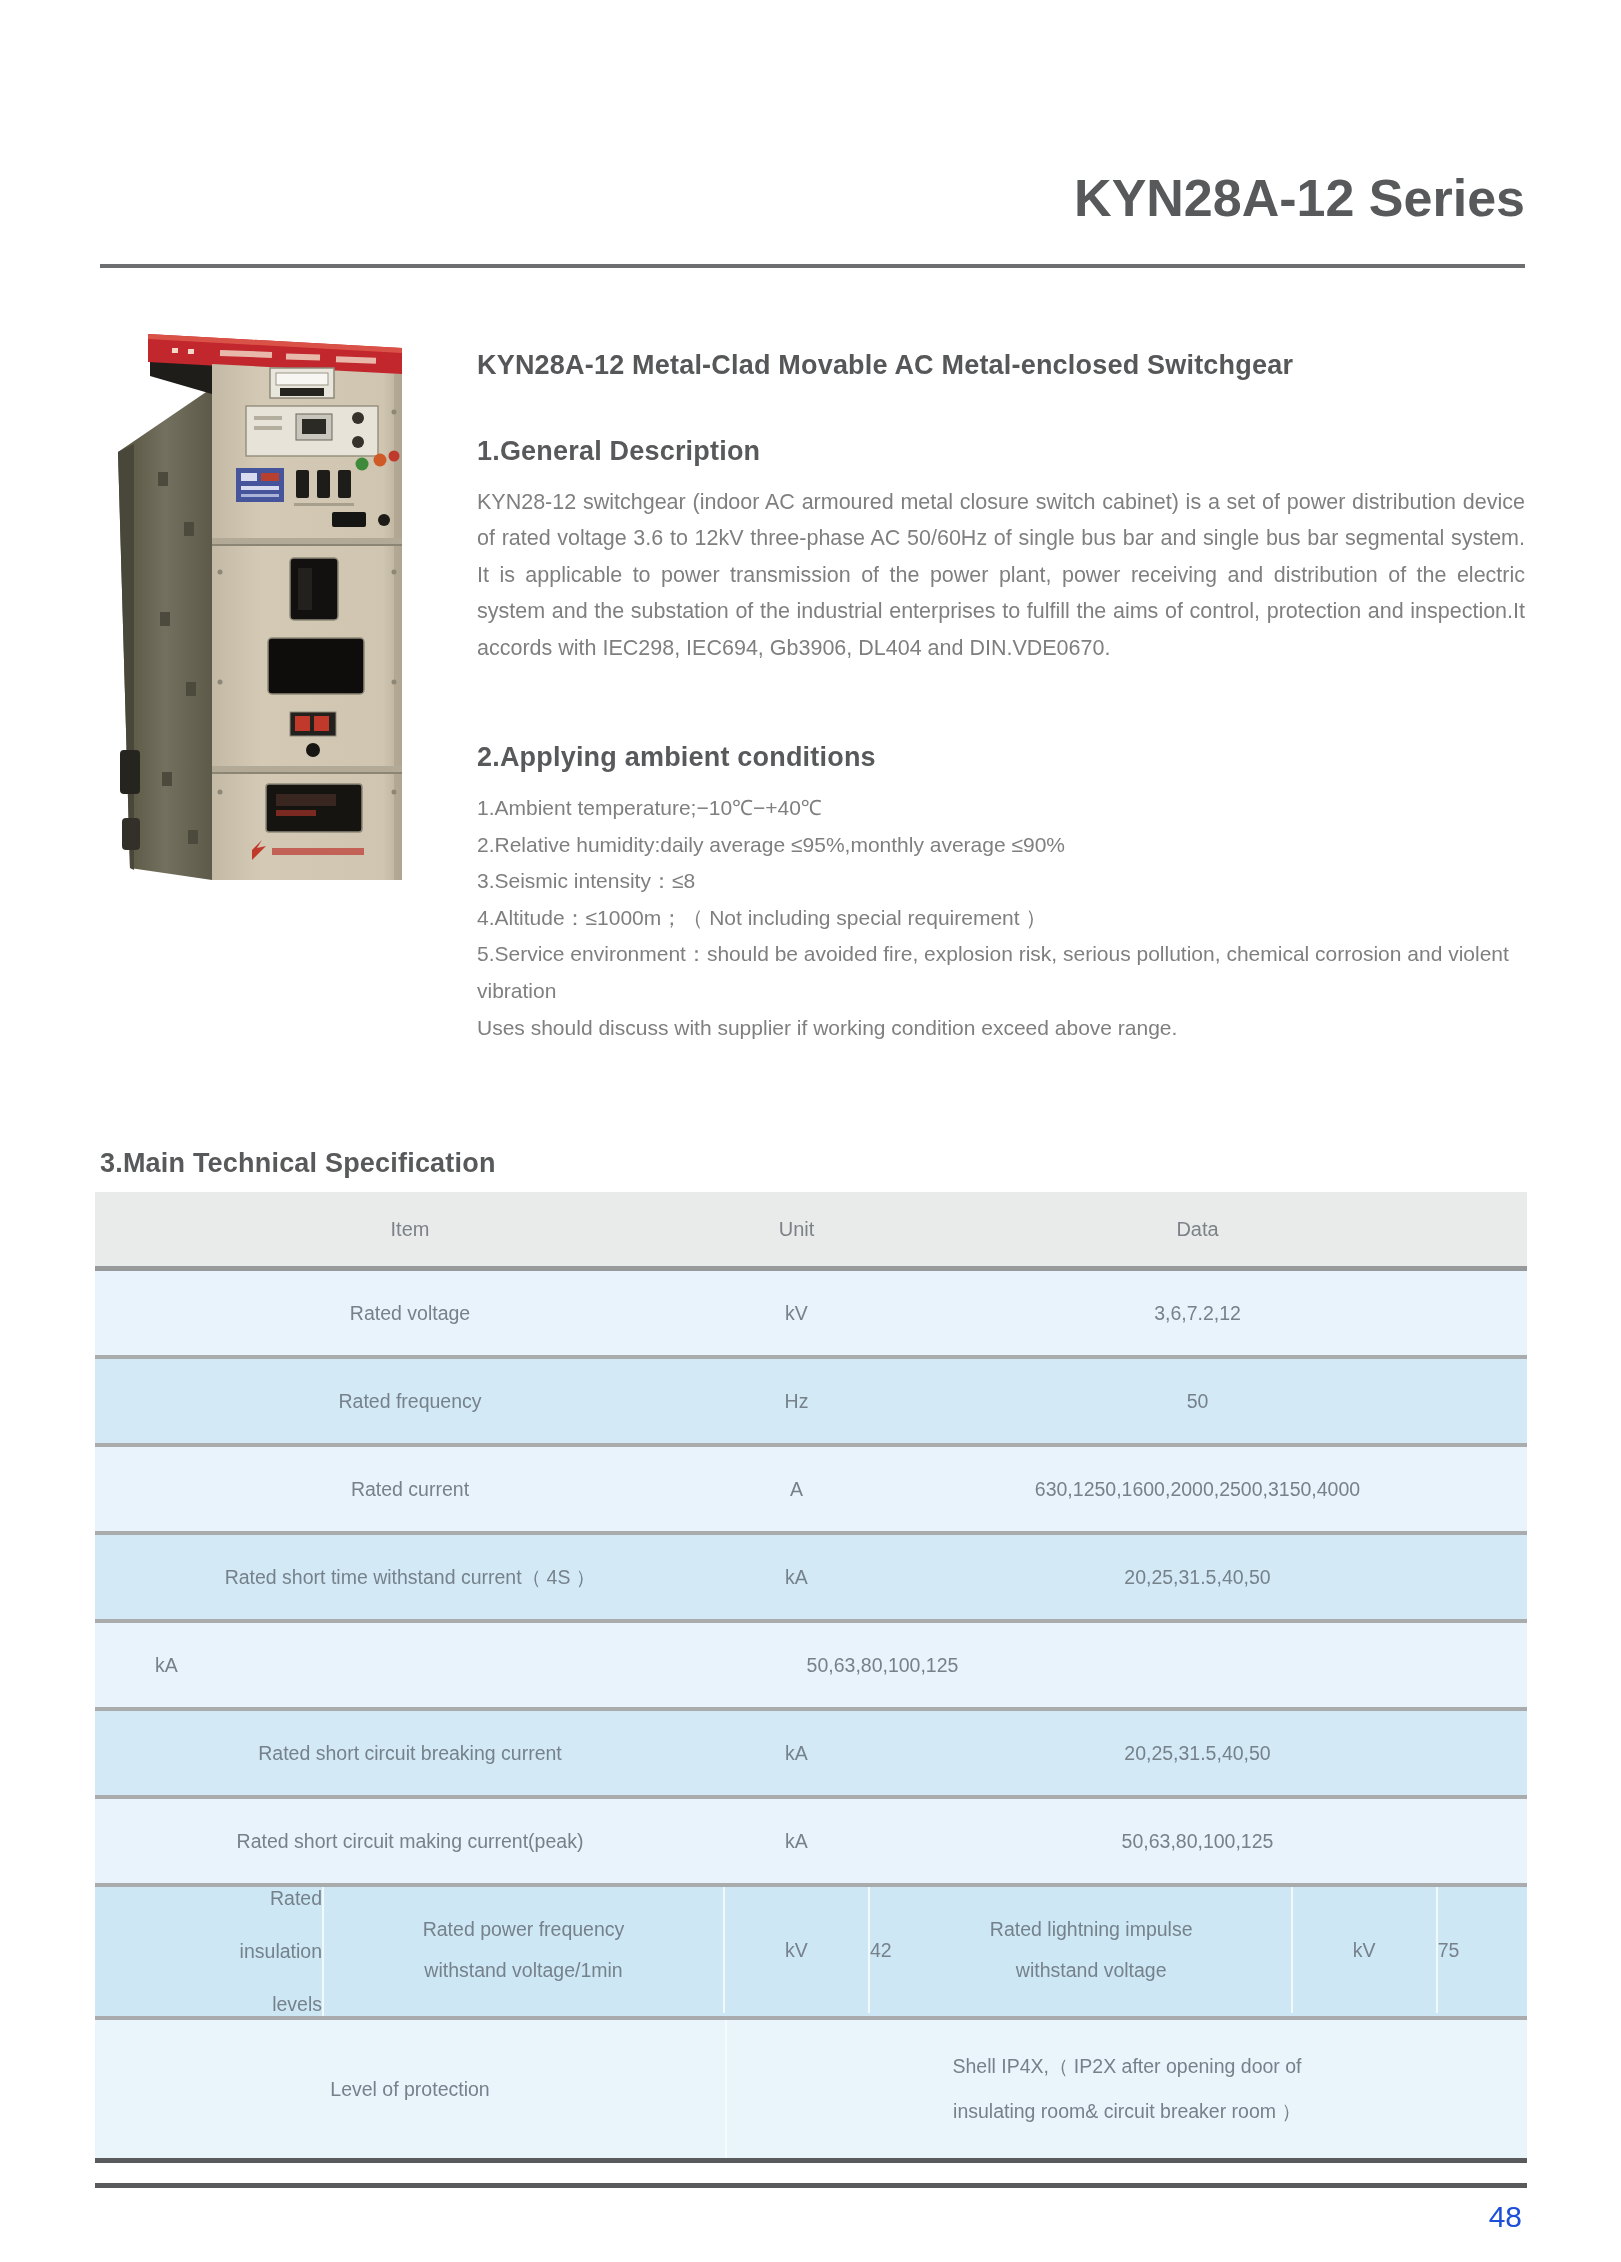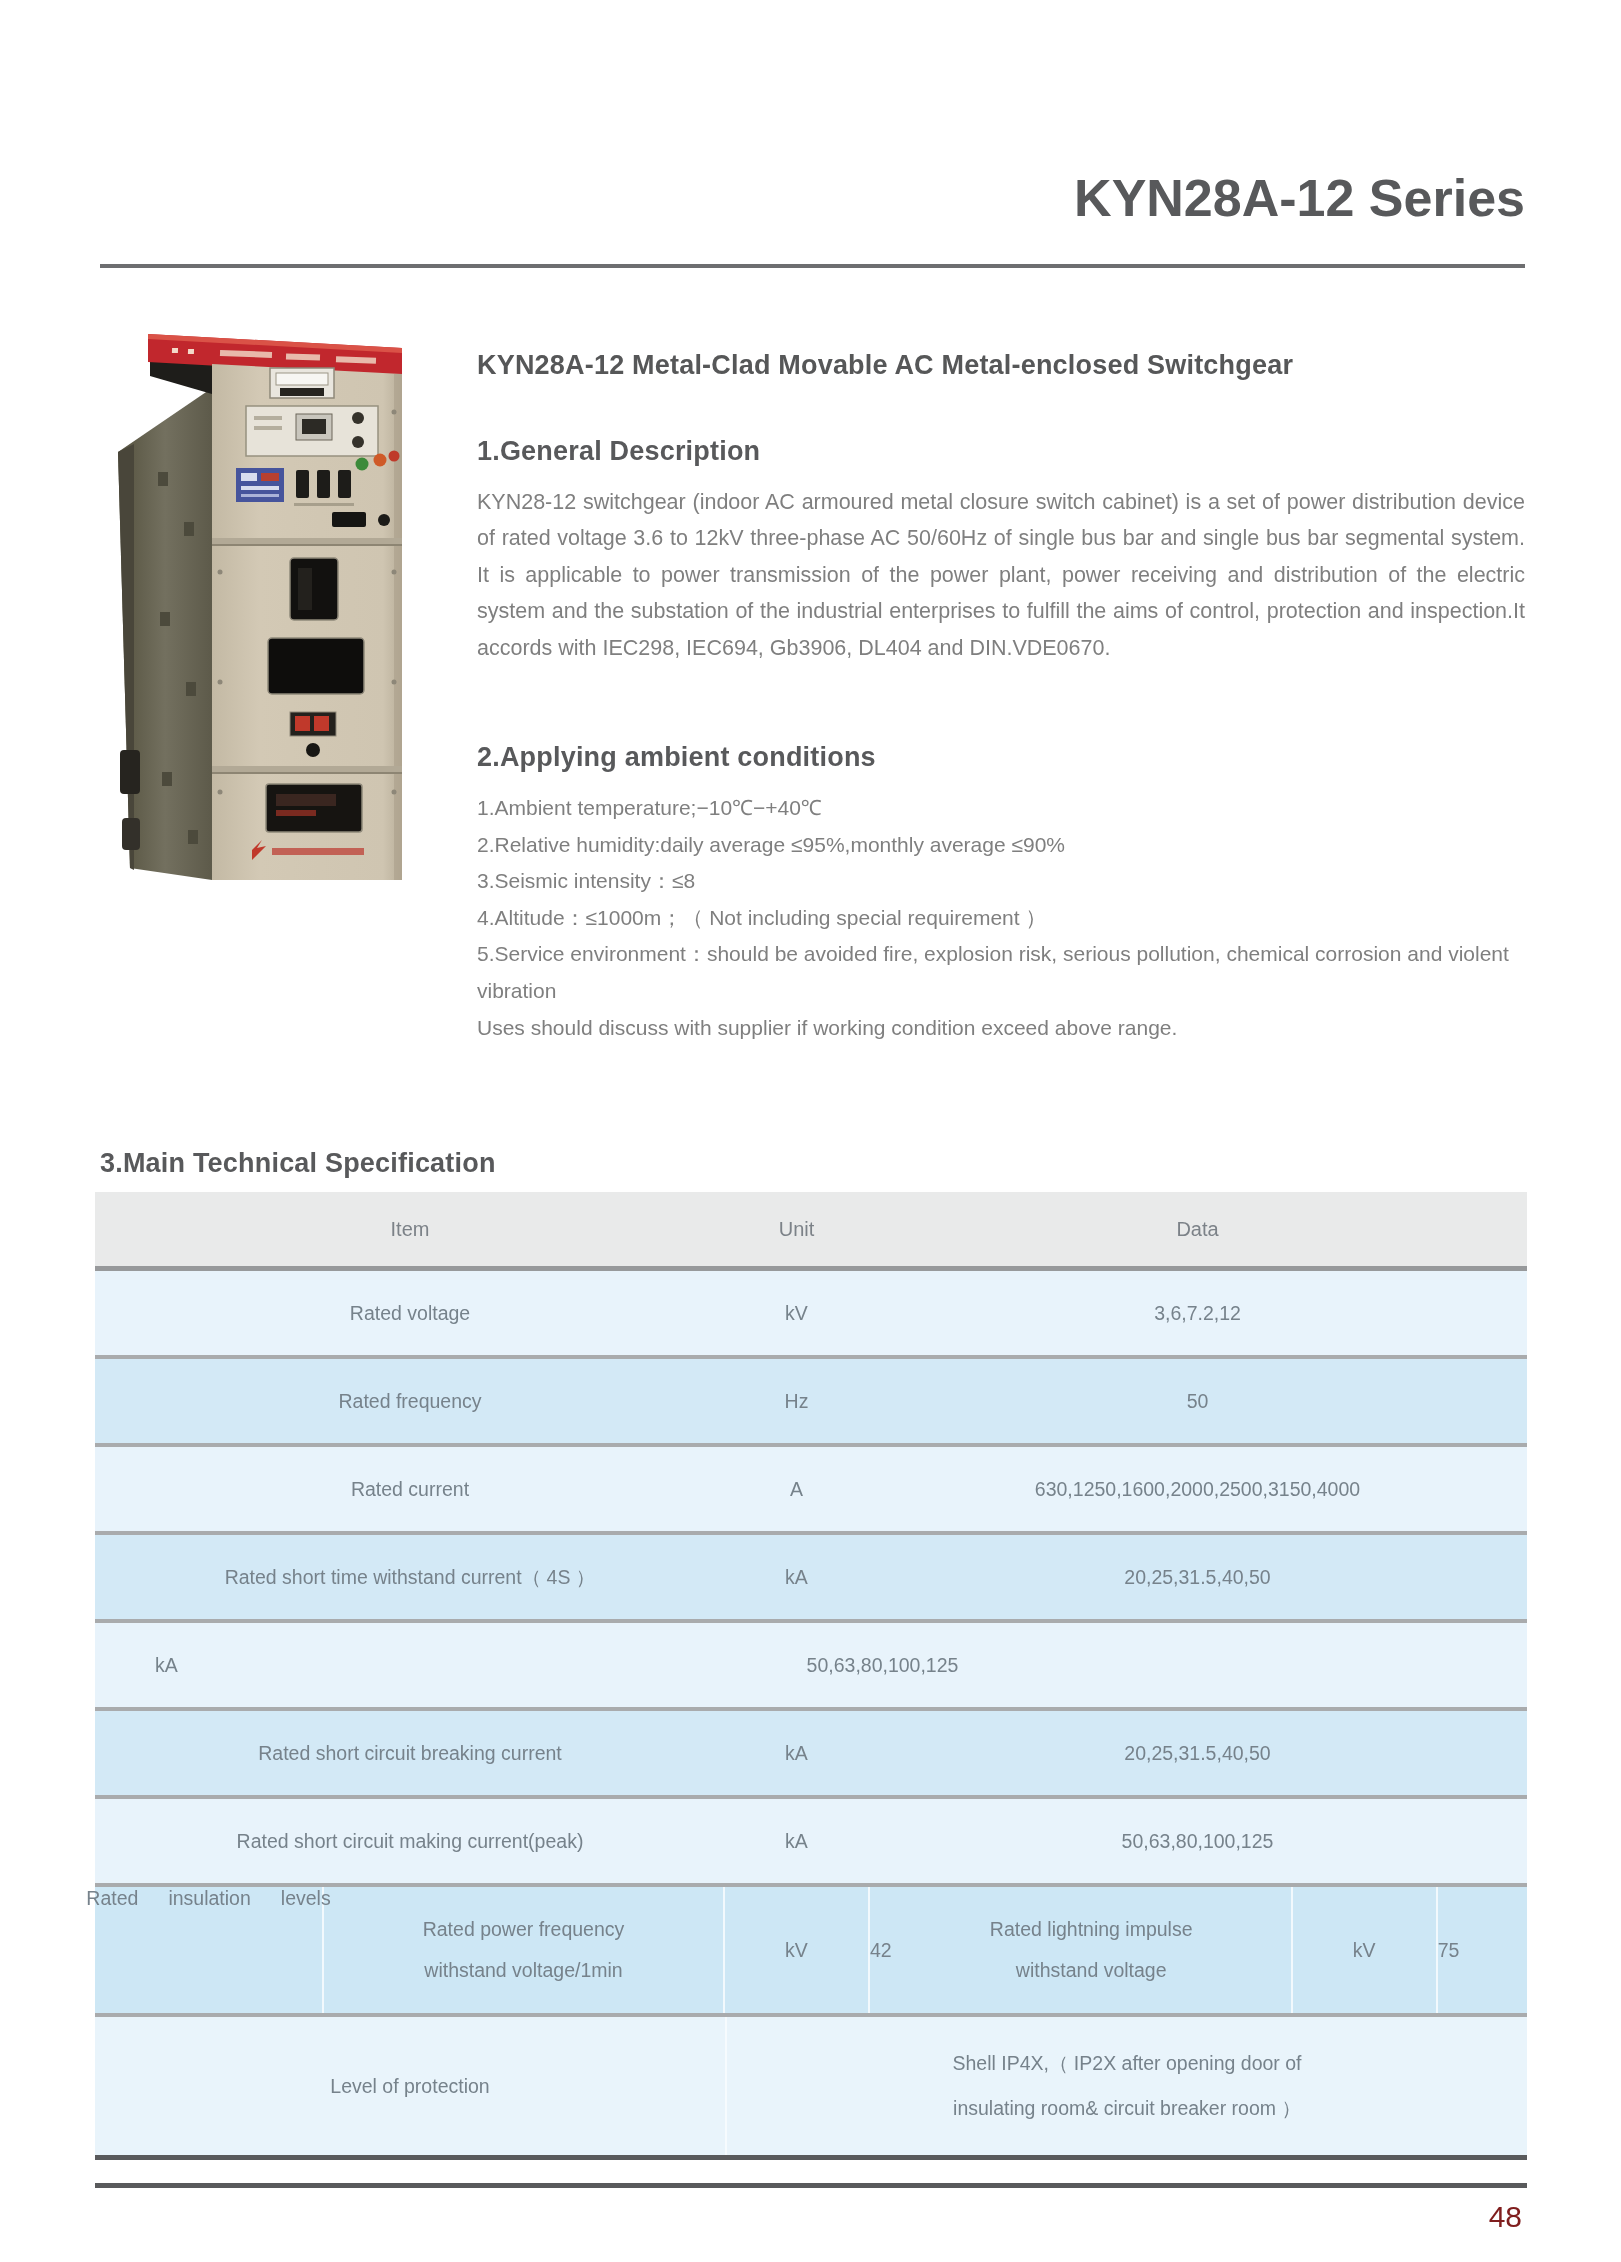--- a/index.html
+++ b/index.html
@@ -57,21 +57,21 @@
   .t-row.light{background:var(--row-light);}
   .t-row.dark{background:var(--row-dark);}
   .c-item{width:630px;display:flex;align-items:center;justify-content:center;text-align:center;}
   .c-unit{width:143px;display:flex;align-items:center;justify-content:center;text-align:center;}
   .c-data{flex:1;display:flex;align-items:center;justify-content:center;text-align:center;}
   .hsep{height:4px;background:var(--sep);}
   .head-sep{height:5px;background:var(--head-sep);}
   .t-group{display:flex;background:var(--row-insul);}
   .g-a{
     width:227px;border-right:2px solid #f2f9fd;
-    display:flex;align-items:flex-start;justify-content:center;gap:30px;
+    display:flex;flex-direction:column;align-items:flex-end;justify-content:center;gap:30px;
     text-align:center;
   }
   .g-right{flex:1;display:flex;flex-direction:row;}
   .g-subrow{display:flex;height:126px;}
   .g-b{
     width:401px;border-right:2px solid #f2f9fd;
     display:flex;flex-direction:column;align-items:center;justify-content:space-evenly;
     padding:14px 0;box-sizing:border-box;text-align:center;
   }
   .g-unit{width:143px;border-right:2px solid #f2f9fd;display:flex;align-items:center;justify-content:center;}
@@ -79,21 +79,21 @@
   .g-sep{height:4px;background:var(--sep);}
   .t-prot{display:flex;height:138px;background:var(--row-prot);}
   .p-item{width:630px;border-right:2px solid #f6fbfe;display:flex;align-items:center;justify-content:center;}
   .p-data{
     flex:1;display:flex;flex-direction:column;align-items:center;justify-content:space-evenly;
     padding:16px 0;box-sizing:border-box;text-align:center;
   }
   .t-bottom{height:5px;background:var(--rule);}
   .footer-rule{position:absolute;left:95px;top:2183px;width:1432px;height:5px;background:var(--rule);}
   .page-number{
-    position:absolute;top:2200px;right:99px;font-size:30px;color:#7f1d1d;
+    position:absolute;top:2200px;right:99px;font-size:30px;color:#1d4ed8;
   }
 </style>
 </head>
 <body>
 
 <div class="page">
 
   <div class="series-title">KYN28A-12 Series</div>
   <div class="title-rule"></div>
 

